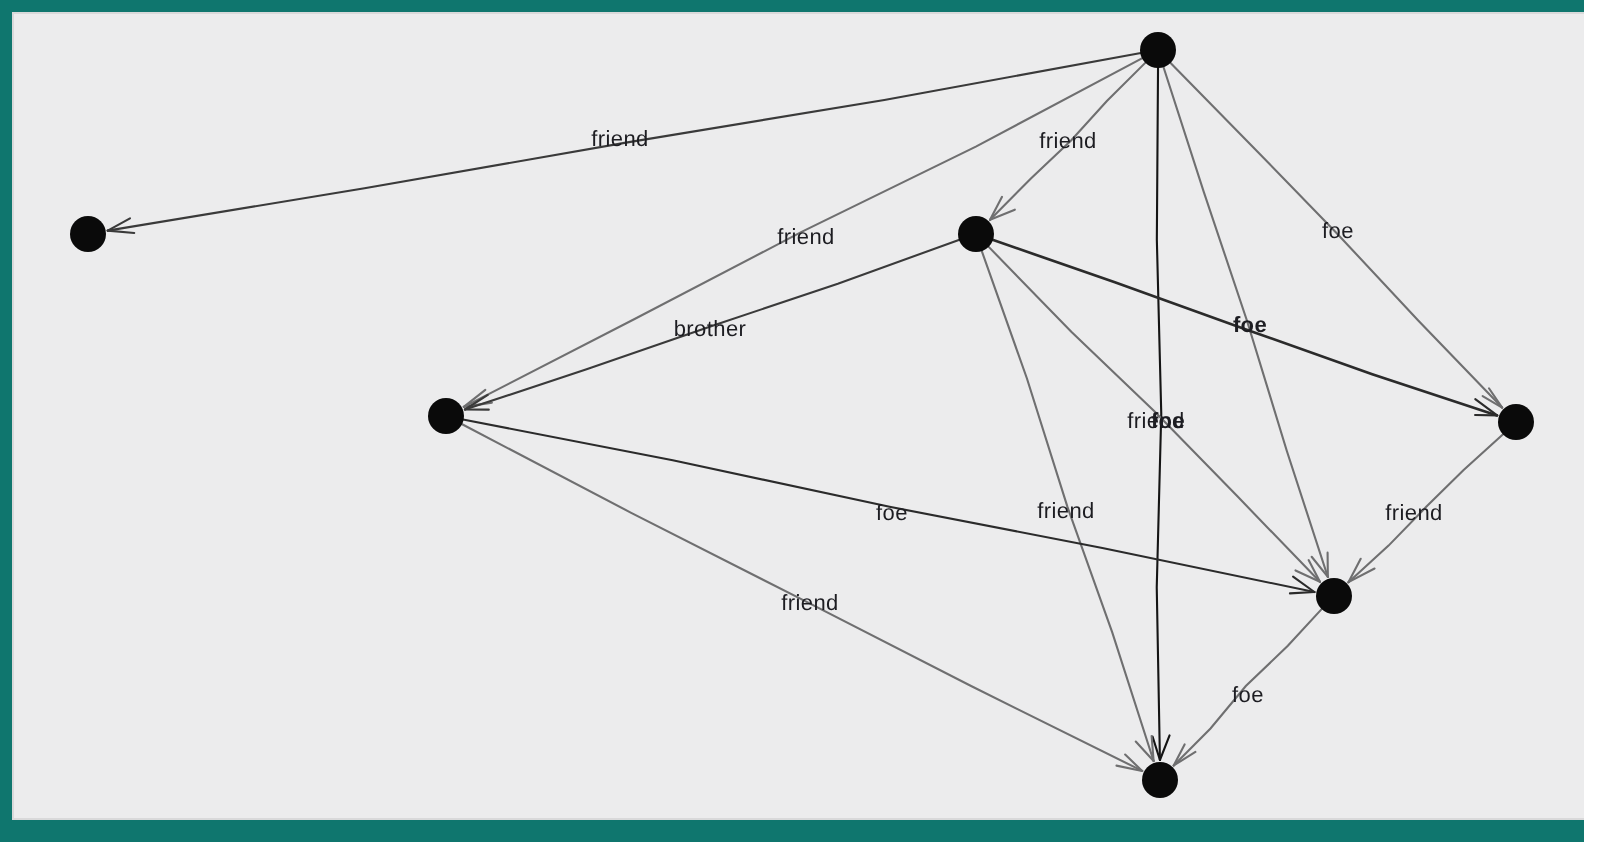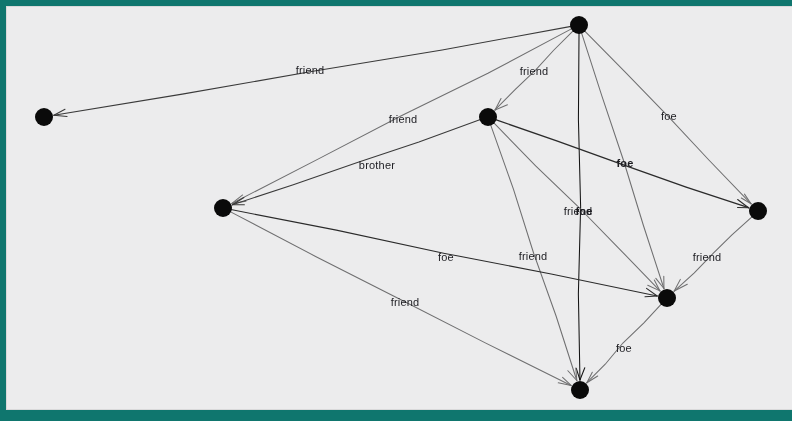--- a/index.html
+++ b/index.html
@@ -59,21 +59,21 @@
       <line x1="674.23" y1="291.09" x2="687.28" y2="284.27" stroke="#6f6f70" stroke-width="1.05" stroke-linecap="round"></line>
       <polyline points="661.50,303.81 643.92,322.90 622.91,343.00 605.25,364.23 586.87,382.73" fill="none" stroke="#6f6f70" stroke-width="1.05" stroke-linecap="round"></polyline>
       <line x1="586.87" y1="382.73" x2="592.30" y2="372.21" stroke="#6f6f70" stroke-width="1.05" stroke-linecap="round"></line>
       <line x1="586.87" y1="382.73" x2="597.71" y2="375.98" stroke="#6f6f70" stroke-width="1.05" stroke-linecap="round"></line>
     </svg>
   <div id="labels-layer">
       <div class="edge-label" style="left: 310px; top: 70px; color: rgb(29, 29, 34);">friend</div>
       <div class="edge-label" style="left: 534px; top: 71px; color: rgb(29, 29, 34);">friend</div>
       <div class="edge-label" style="left: 403px; top: 119px; color: rgb(29, 29, 34);">friend</div>
       <div class="edge-label" style="left: 669px; top: 116px; color: rgb(29, 29, 34);">foe</div>
-      <div class="edge-label" style="left: 355px; top: 165px; color: rgb(29, 29, 34); margin-left: 22px;">brother</div>
+      <div class="edge-label" style="left: 355px; top: 165px; color: rgb(29, 29, 34);">brother</div>
       <div class="edge-label bold" style="left: 625px; top: 163px; color: rgb(29, 29, 34);">foe</div>
       <div class="edge-label" style="left: 578px; top: 211px; color: rgb(29, 29, 34);">friend</div>
       <div class="edge-label bold" style="left: 584px; top: 211px; color: rgb(29, 29, 34);">foe</div>
       <div class="edge-label" style="left: 446px; top: 257px; color: rgb(29, 29, 34);">foe</div>
       <div class="edge-label" style="left: 533px; top: 256px; color: rgb(29, 29, 34);">friend</div>
       <div class="edge-label" style="left: 707px; top: 257px; color: rgb(29, 29, 34);">friend</div>
       <div class="edge-label" style="left: 405px; top: 302px; color: rgb(29, 29, 34);">friend</div>
       <div class="edge-label" style="left: 624px; top: 348px; color: rgb(29, 29, 34);">foe</div>
     </div>
   <div id="nodes-layer">

